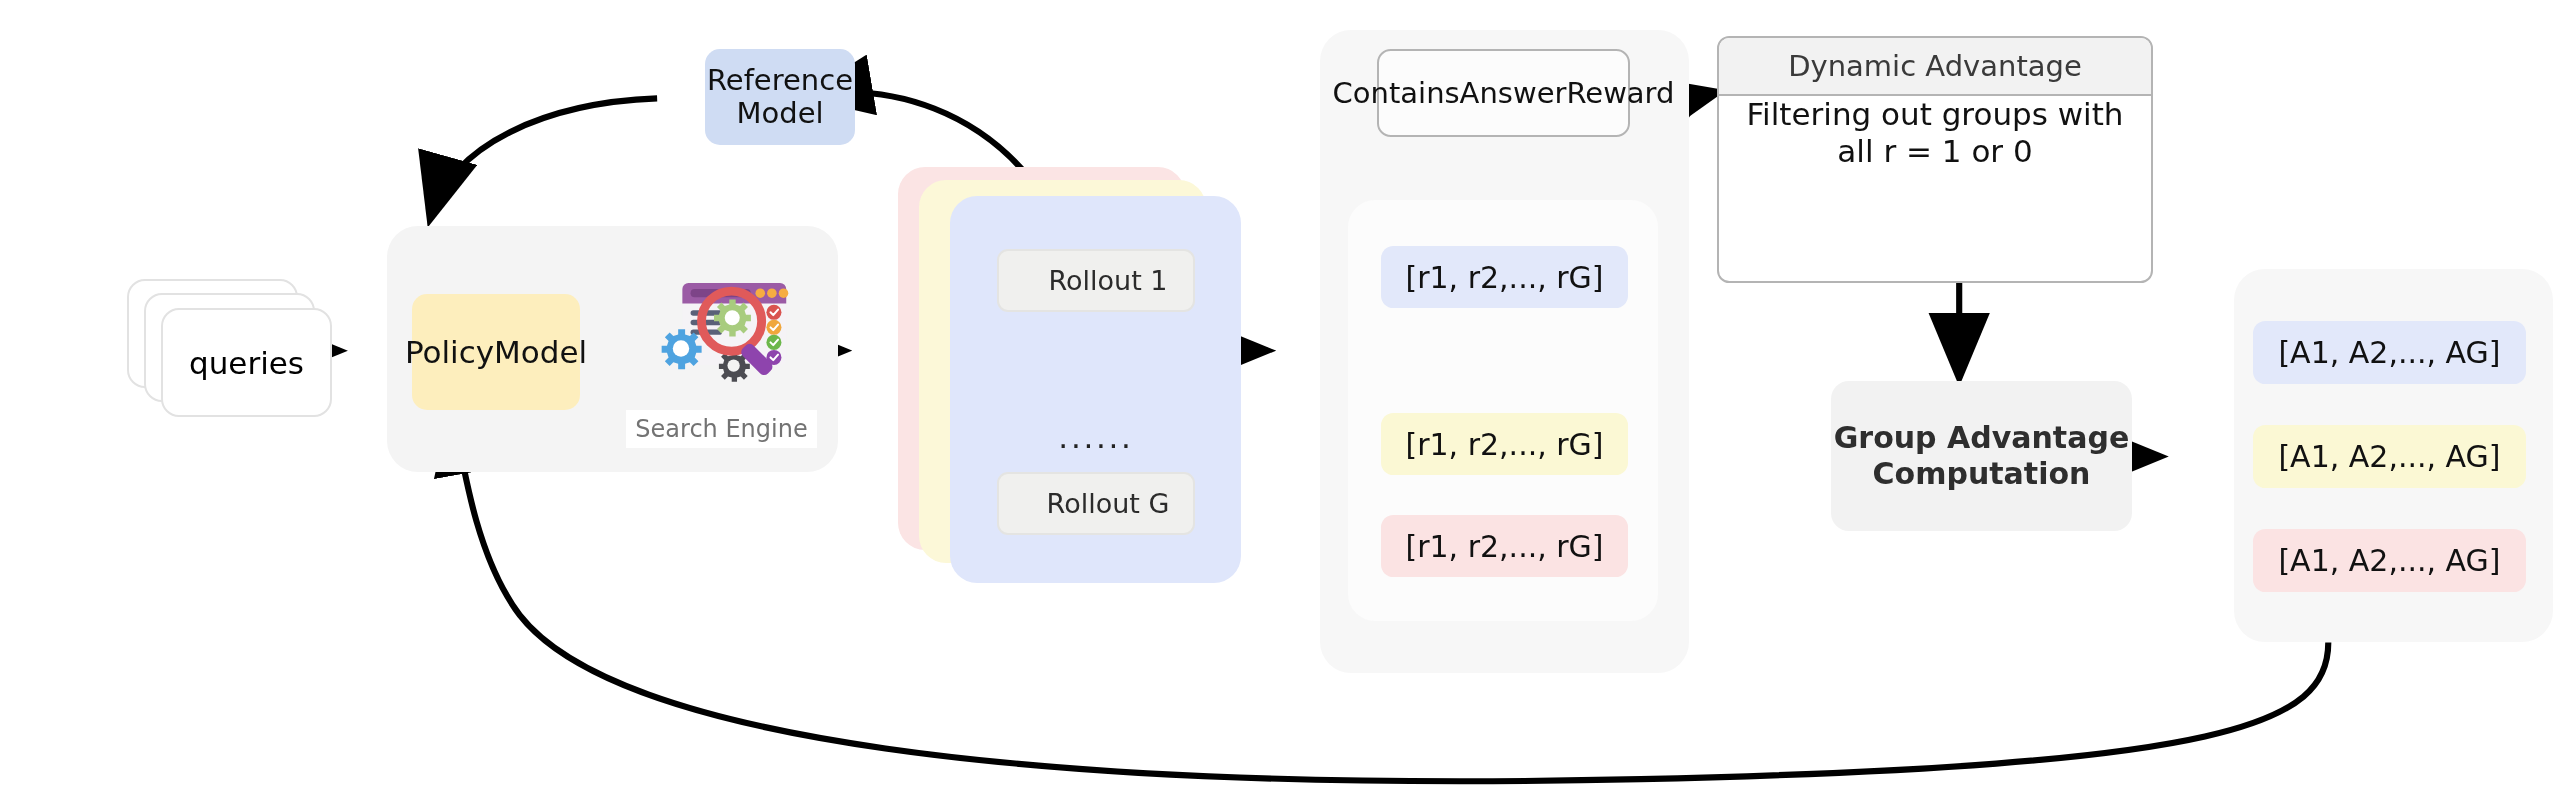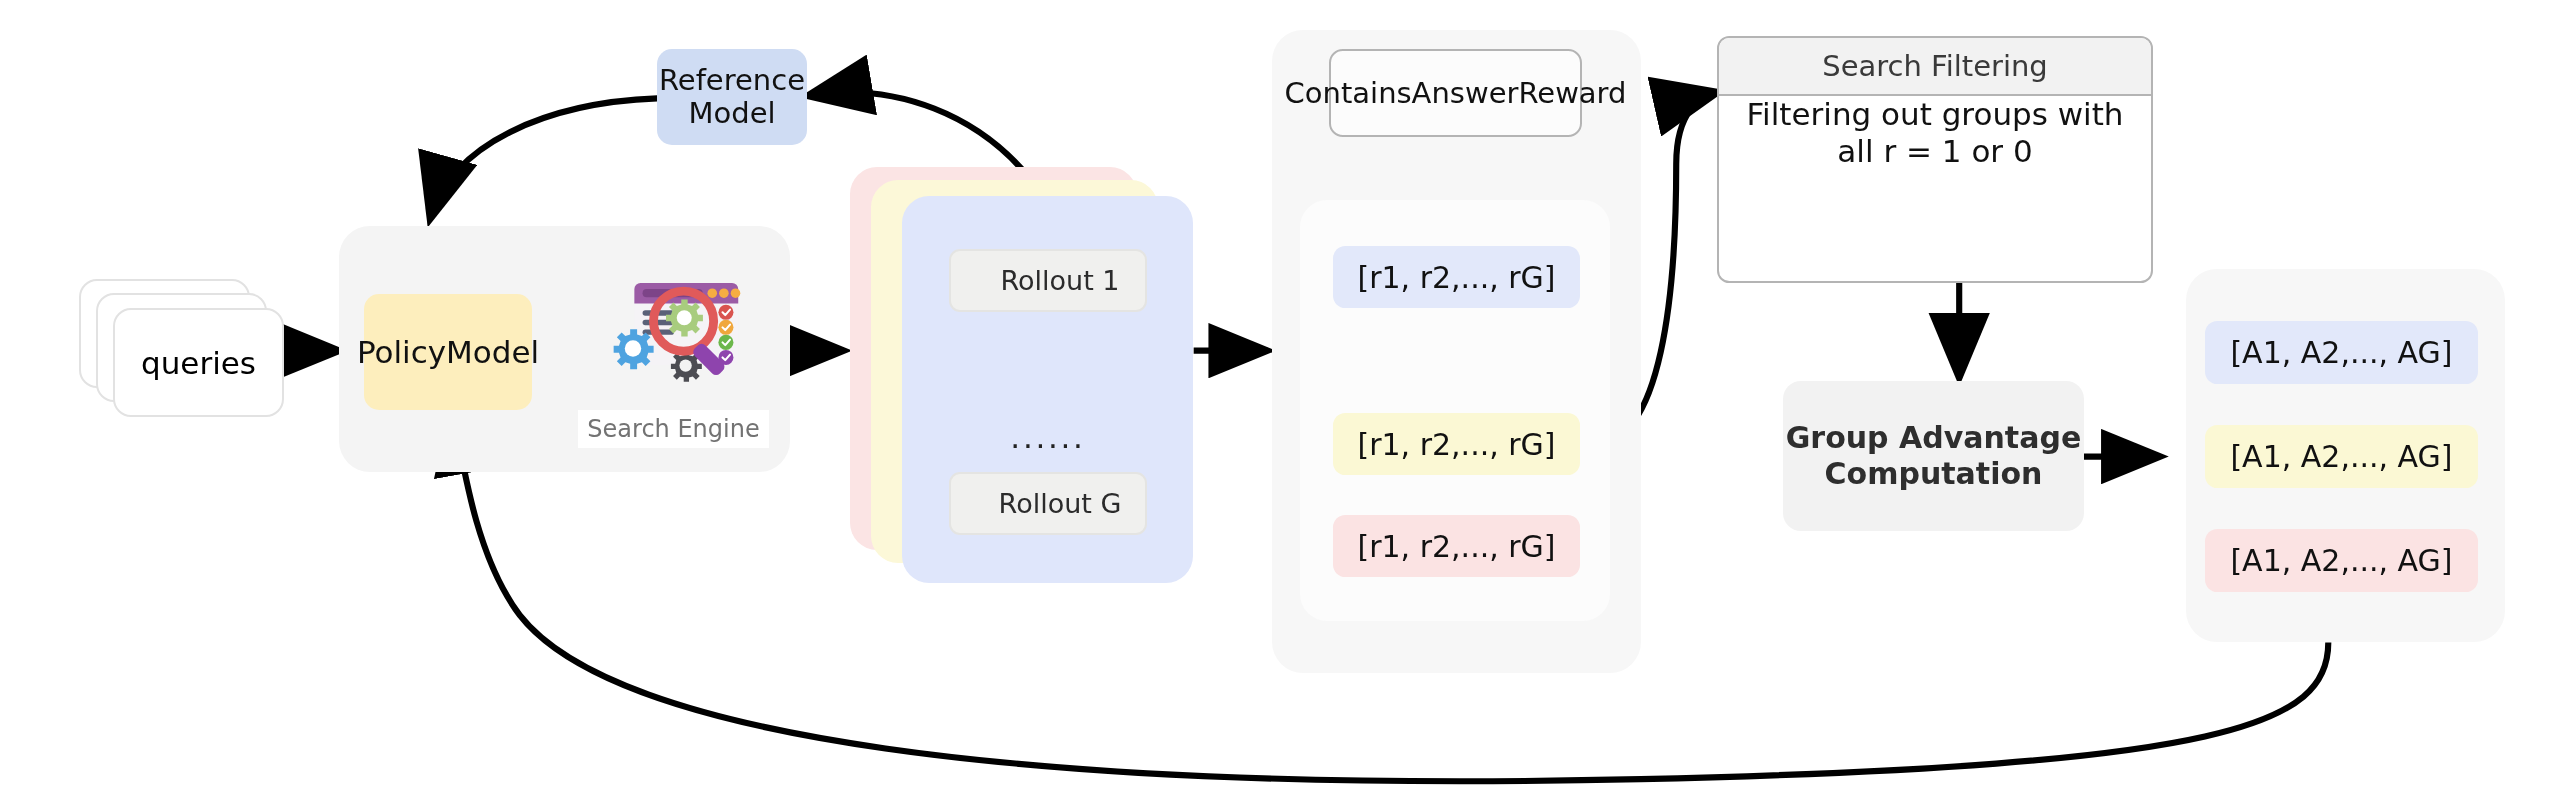--- a/index.html
+++ b/index.html
@@ -2,21 +2,21 @@
 <html style="font-size:11px"><head>
 <meta charset="utf-8">
 <style>
   html,body{margin:0;padding:0;background:#ffffff;}
   body{width:2576px;height:812px;position:relative;overflow:hidden;
        font-family:"DejaVu Sans","Liberation Sans",sans-serif;}
   .stage{position:absolute;inset:0;}
   svg.wires{position:absolute;left:0;top:0;width:2576px;height:812px;pointer-events:none;}
 
   .node{position:absolute;box-sizing:border-box;display:flex;align-items:center;
-        justify-content:center;text-align:center;color:#111;}
+        justify-content:center;text-align:center;color:#111;margin-left:48px;}
 
   
   .shell{background:#f4f4f4;border-radius:31px;}
   .shell-soft{background:#f7f7f7;border-radius:31px;}
   .inner-white{background:#fcfcfc;border-radius:27px;}
 
   
   .qcard{background:#ffffff;border:2.7px solid #e2e2e2;border-radius:18px;}
 
   
@@ -205,21 +205,21 @@
     <span>Reward</span>
   </div>
 
   <div class="node inner-white" style="left:1300px;top:200px;width:310px;height:421px;"></div>
 
   <div class="node chip chip-blue" style="left:1333px;top:246px;width:247px;height:62px;">[r1, r2,..., rG]</div>
   <div class="node chip chip-yellow" style="left:1333px;top:413px;width:247px;height:62px;">[r1, r2,..., rG]</div>
   <div class="node chip chip-pink" style="left:1333px;top:515px;width:247px;height:62px;">[r1, r2,..., rG]</div>
 
   <div class="filter-card" style="position:absolute;left:1717px;top:36px;width:432px;height:243px;">
-    <div class="filter-head">Search Filtering</div>
+    <div class="filter-head">Dynamic Advantage</div>
     <div class="filter-body">
       <div>
         <div>Filtering out groups with</div>
         <div>all r = 1 or 0</div>
       </div>
     </div>
   </div>
 
   <div class="node gac" style="left:1783px;top:381px;width:301px;height:150px;flex-direction:column;">
     <span>Group Advantage</span>

